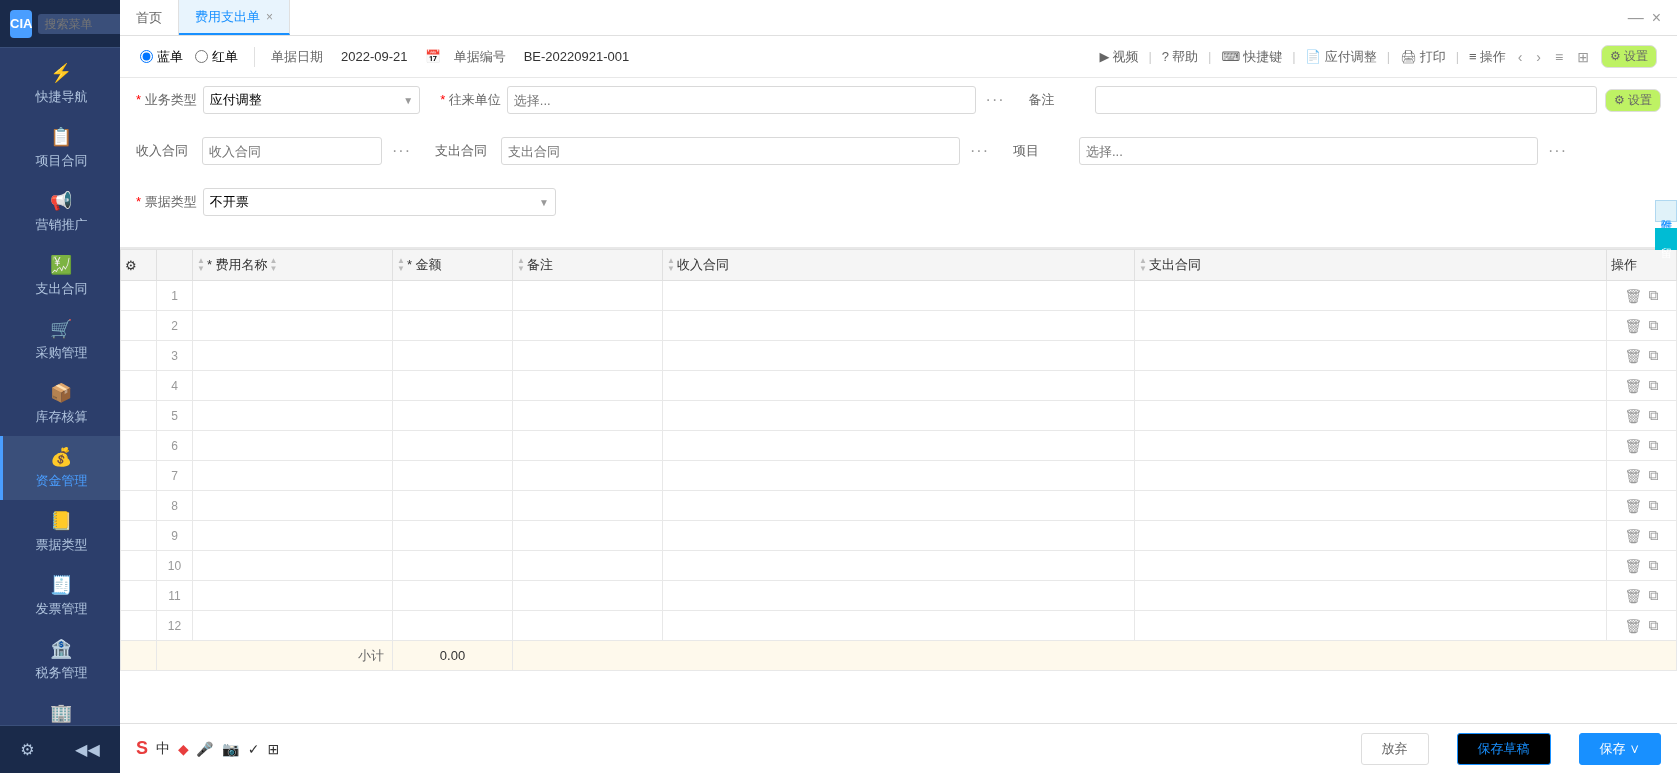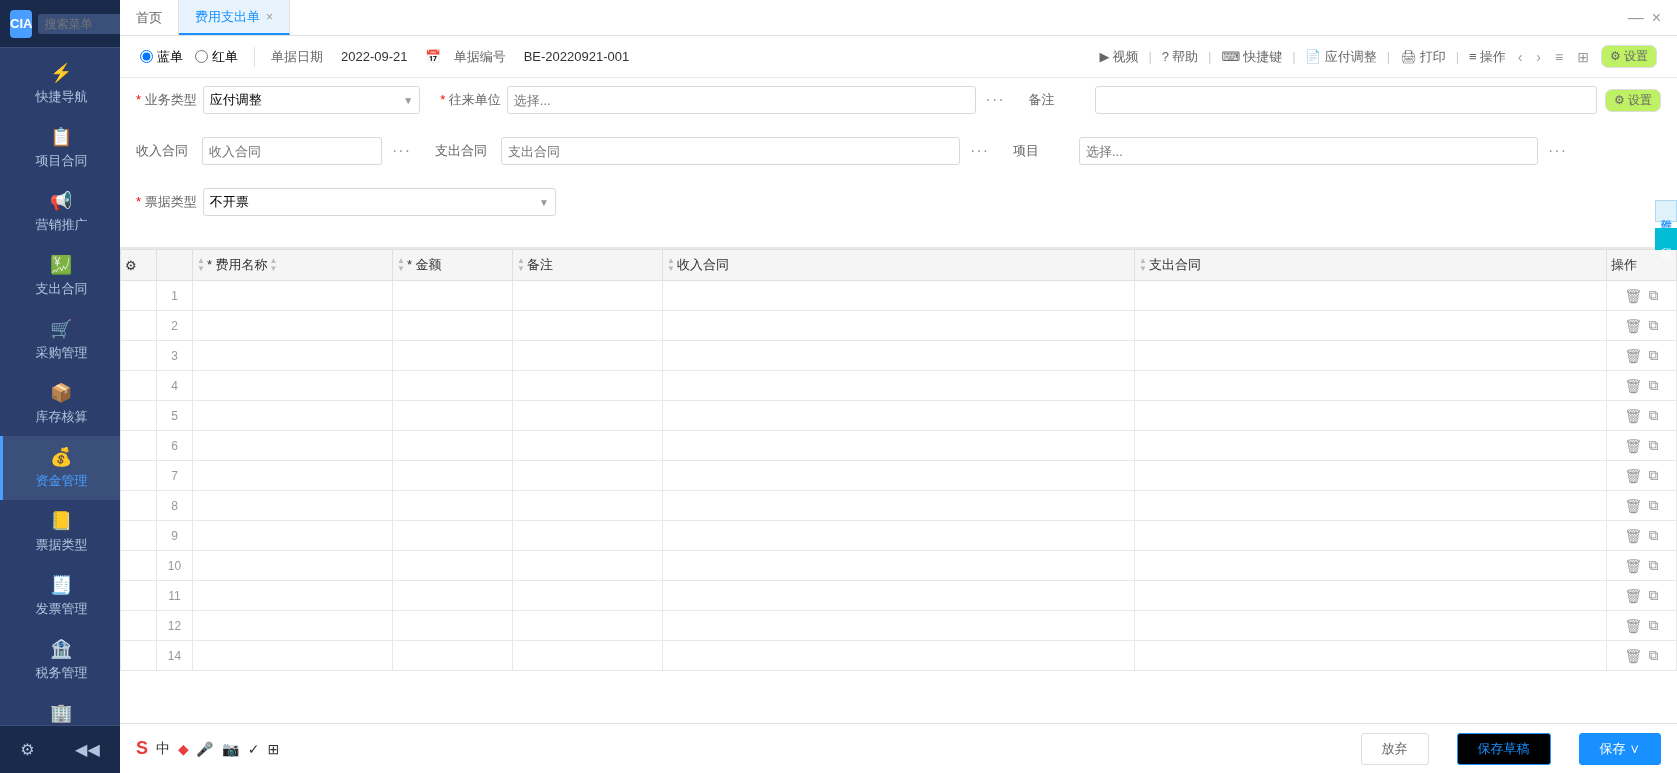--- a/index.html
+++ b/index.html
@@ -613,35 +613,26 @@
     <td></td>
     <td></td>
     <td></td>
     <td>
       <div class="ops-cell">
         <span class="ops-icon">🗑</span>
         <span class="ops-icon">⧉</span>
       </div>
     </td>
   </tr>
-            <tr>
-    <td style="text-align:center; color:#999; font-size:12px; width:36px;"></td>
-    <td class="row-num">14</td>
-    <td></td>
-    <td></td>
-    <td></td>
-    <td></td>
-    <td></td>
-    <td>
-      <div class="ops-cell">
-        <span class="ops-icon">🗑</span>
-        <span class="ops-icon">⧉</span>
-      </div>
-    </td>
-  </tr>
+            <tr class="subtotal-row">
+  <td></td>
+  <td class="subtotal-label" colspan="2" style="text-align:right; padding-right:8px; color:#666; font-weight:500;">小计</td>
+  <td class="subtotal-value" style="text-align:center; color:#333; font-weight:500;">0.00</td>
+  <td colspan="4"></td>
+</tr>
           </tbody>
       </table>
     </div>
 
     <div class="doc-footer">
       <div class="footer-left">
         <span style="color:#e83e3e; font-weight:bold; font-size:18px;">S</span>
         <span style="color:#333; font-size:14px;">中</span>
         <span style="color:#e83e3e; font-size:14px;">◆</span>
         <span style="color:#333; font-size:14px;">🎤</span>

